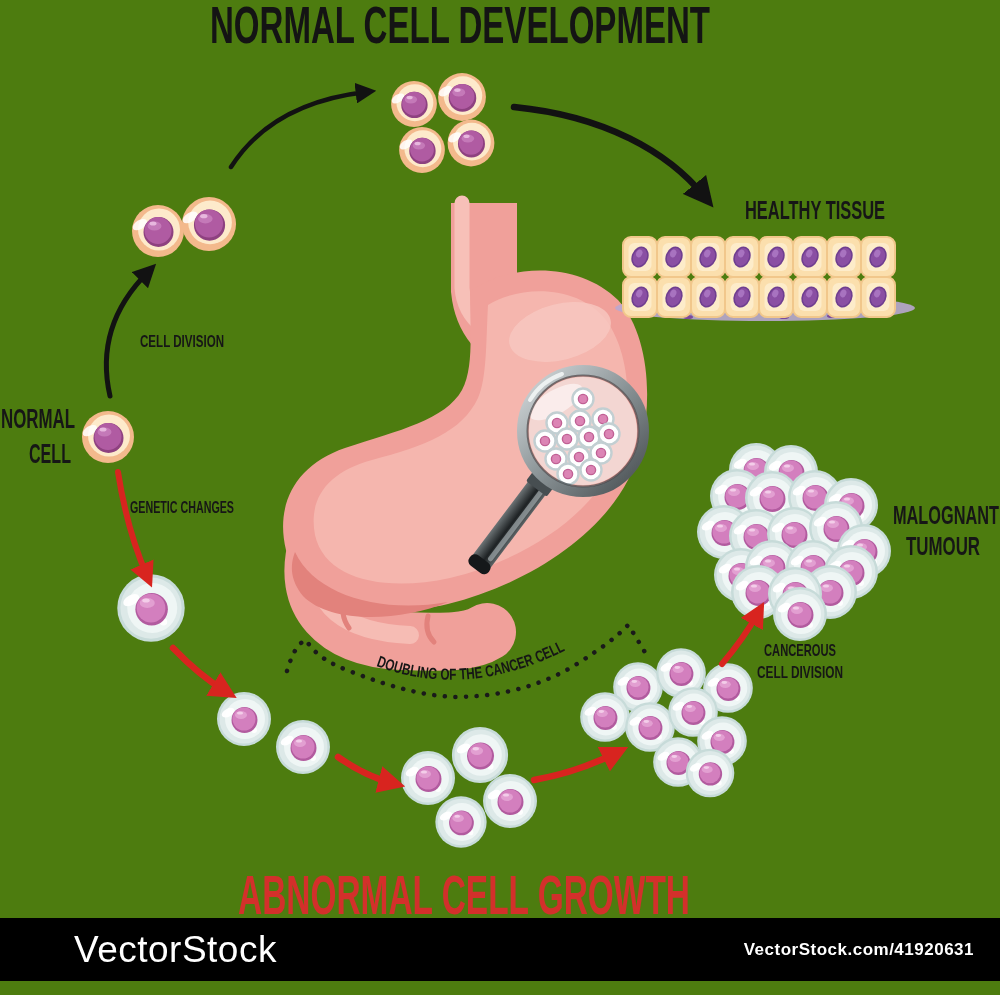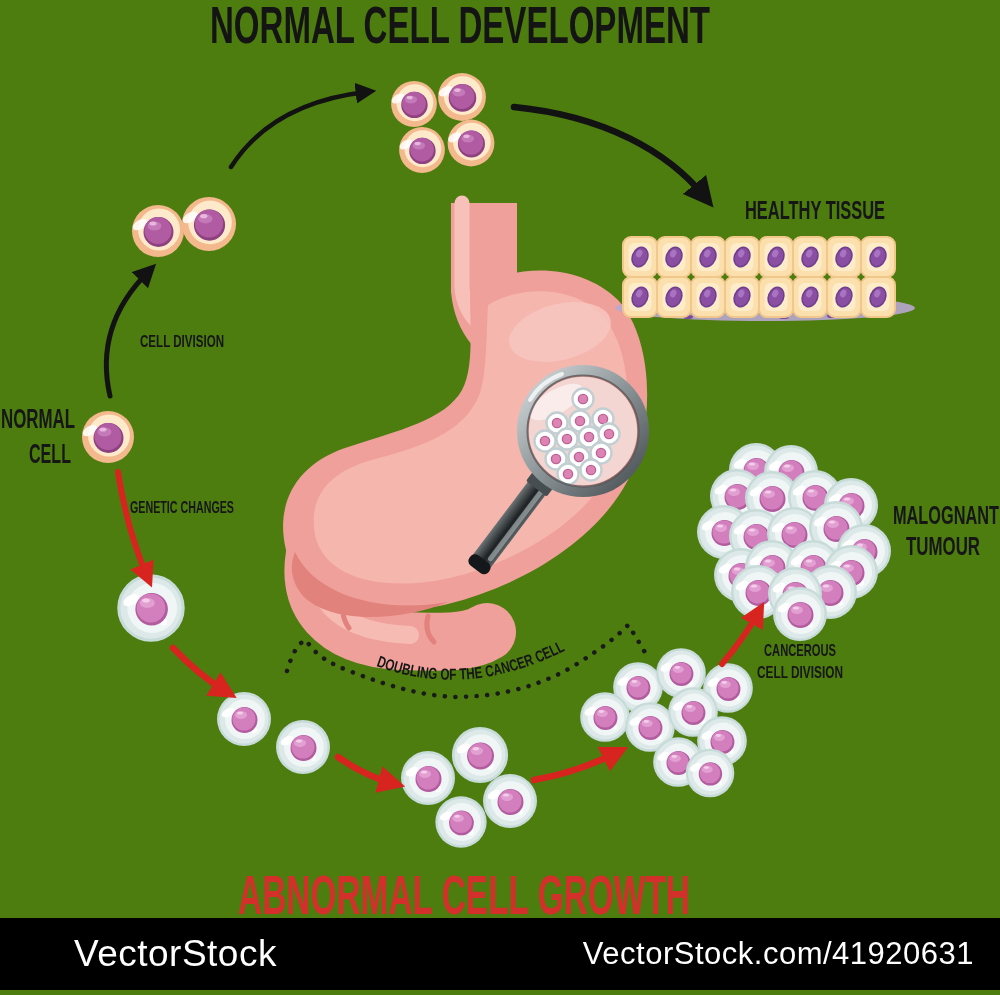--- a/index.html
+++ b/index.html
@@ -1,24 +1,24 @@
 <!DOCTYPE html>
 <html><head>
 <meta charset="utf-8">
 <style>
   html,body{margin:0;padding:0;background:#ffffff;}
   .stage{position:relative;width:1000px;height:995px;background:#4d7c0f;overflow:hidden;
          font-family:"Liberation Sans",sans-serif;}
   svg{display:block;}
   svg text{font-family:"Liberation Sans",sans-serif;font-weight:bold;}
-  .footer{box-sizing:border-box;width:1000px;height:72px;background:#000000;
+  .footer{box-sizing:border-box;width:1000px;height:63px;background:#000000;
           display:flex;align-items:center;justify-content:space-between;
           padding:0 26px 0 74px;}
   .footer .brand{color:#ffffff;font-size:37px;font-weight:400;letter-spacing:0.5px;}
-  .footer .site{color:#ffffff;font-size:31px;font-weight:400;letter-spacing:0.5px;}
+  .footer .site{color:#ffffff;font-size:17px;font-weight:700;letter-spacing:0.5px;}
 </style>
 </head>
 <body>
 
 <div class="stage">
 
 <svg width="1000" height="918" viewBox="0 0 1000 918">
   <defs>
 
     <g id="cellPeach">

